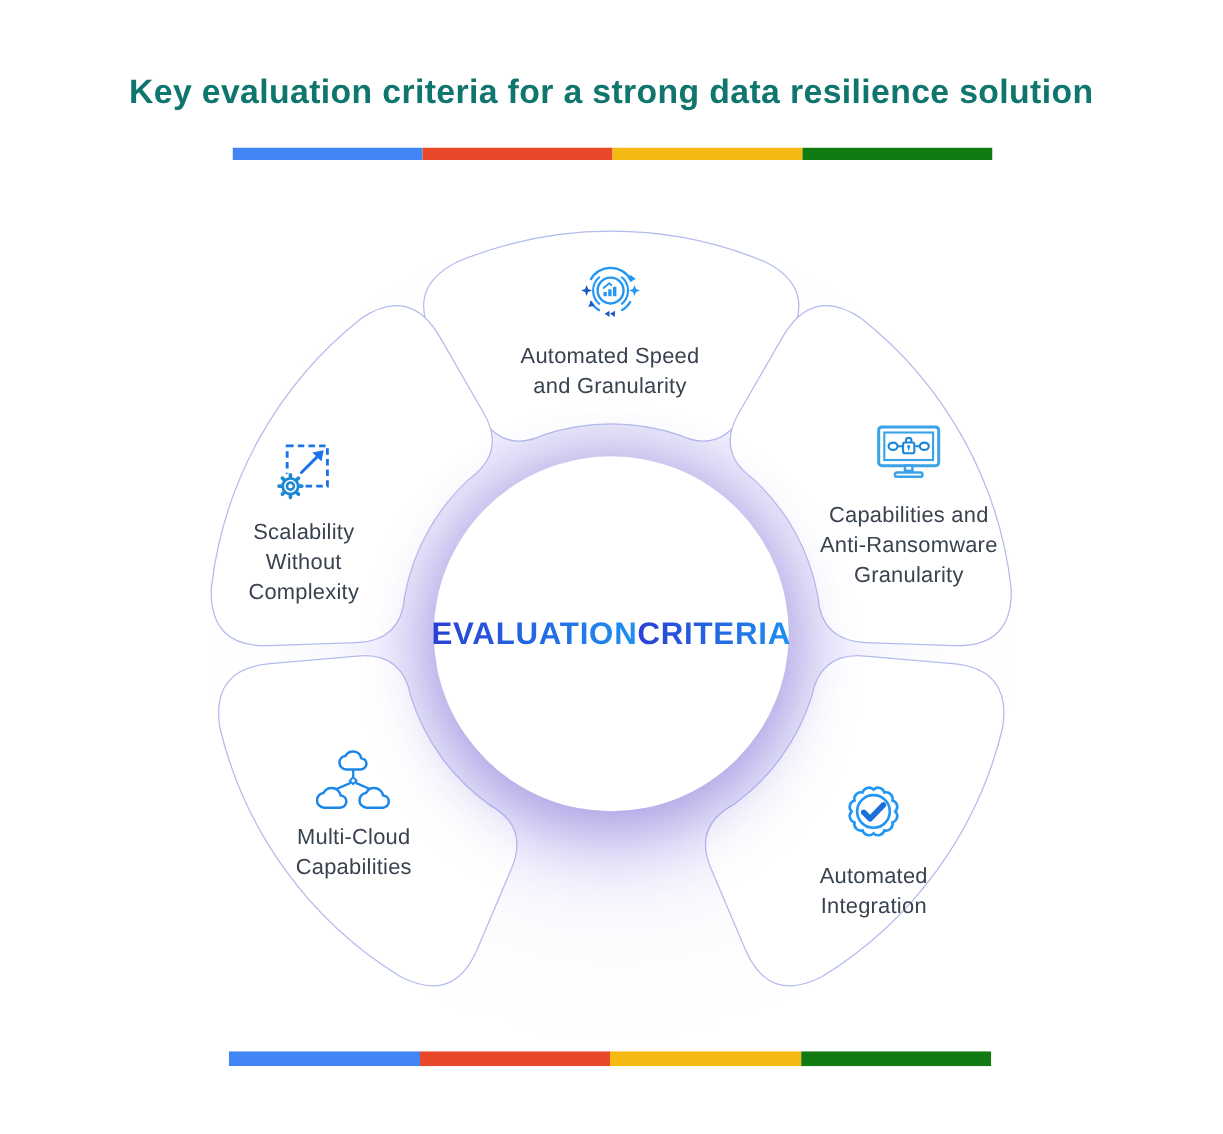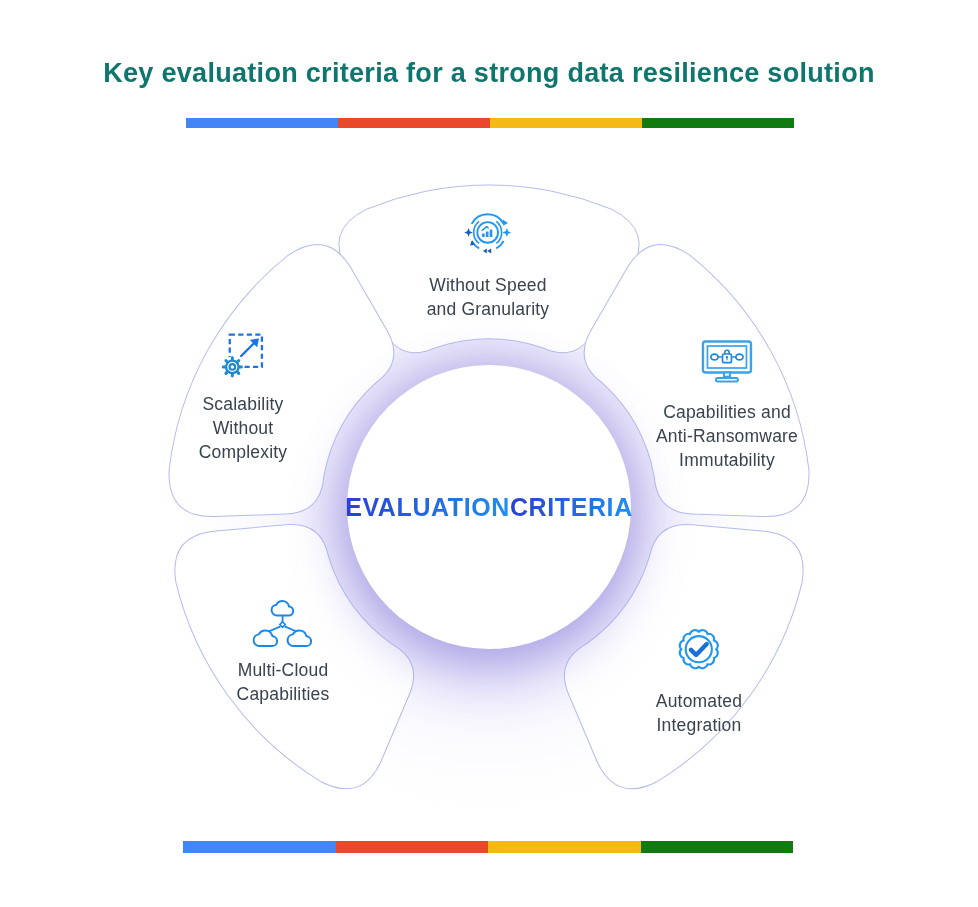--- a/index.html
+++ b/index.html
@@ -89,21 +89,21 @@
         <rect x="22.5" y="27.1" width="2.6" height="3.4" rx="0.5" fill="#2196f3"></rect>
         <rect x="26.2" y="25.1" width="2.6" height="5.4" rx="0.5" fill="#2196f3"></rect>
         <rect x="29.9" y="23.1" width="2.6" height="7.4" rx="0.5" fill="#2196f3"></rect>
         <path d="M9.5 21.8 L10.7 24.8 L13.7 26 L10.7 27.2 L9.5 30.2 L8.3 27.2 L5.3 26 L8.3 24.8 Z" fill="#1d5bbf"></path>
         <path d="M46.5 21.8 L47.7 24.8 L50.7 26 L47.7 27.2 L46.5 30.2 L45.3 27.2 L42.3 26 L45.3 24.8 Z" fill="#2196f3"></path>
         <path d="M27.2 41.6 L23.4 44 L27.2 46.4 Z" fill="#1d5bbf"></path>
         <path d="M31.4 41.6 L27.6 44 L31.4 46.4 Z" fill="#1d5bbf"></path>
       </svg>
     </span>
     <div>
-      <div class="petal-label">Without Speed</div>
+      <div class="petal-label">Automated Speed</div>
       <div class="petal-label">and Granularity</div>
     </div>
   </div>
 
   <div class="petal-content" style="left:727px;top:404px;">
     <span class="icon-wrap">
       <svg width="64" height="54" viewBox="0 0 64 54" fill="none">
         <rect x="8" y="5" width="48" height="31" rx="2.5" stroke="#3aa2e8" stroke-width="2.4" fill="#ffffff"></rect>
         <rect x="12.5" y="9.5" width="39" height="22" stroke="#3aa2e8" stroke-width="1.7" fill="none"></rect>
         <ellipse cx="19.5" cy="20.5" rx="3.6" ry="2.9" stroke="#1a86d9" stroke-width="1.7"></ellipse>
@@ -113,21 +113,21 @@
         <rect x="27.5" y="17.5" width="9" height="8.6" rx="1.4" stroke="#1a86d9" stroke-width="1.7" fill="#ffffff"></rect>
         <circle cx="32" cy="20.6" r="1.2" fill="#1a86d9"></circle>
         <path d="M32 21.6 v2.1" stroke="#1a86d9" stroke-width="1.1"></path>
         <rect x="29" y="36" width="6" height="4.2" stroke="#3aa2e8" stroke-width="2" fill="#ffffff"></rect>
         <rect x="21" y="41.5" width="22" height="3.4" rx="1.7" stroke="#3aa2e8" stroke-width="2" fill="#ffffff"></rect>
       </svg>
     </span>
     <div>
       <div class="petal-label">Capabilities and</div>
       <div class="petal-label">Anti-Ransomware</div>
-      <div class="petal-label">Immutability</div>
+      <div class="petal-label">Granularity</div>
     </div>
   </div>
 
   <div class="petal-content" style="left:699px;top:680px;">
     <span class="icon-wrap">
       <svg width="56" height="56" viewBox="0 0 48 48" fill="none">
         <path d="M39 22 A4.5 4.5 0 0 1 36.99 29.5 A4.5 4.5 0 0 1 31.5 34.99 A4.5 4.5 0 0 1 24 37 A4.5 4.5 0 0 1 16.5 34.99 A4.5 4.5 0 0 1 11.01 29.5 A4.5 4.5 0 0 1 9 22 A4.5 4.5 0 0 1 11.01 14.5 A4.5 4.5 0 0 1 16.5 9.01 A4.5 4.5 0 0 1 24 7 A4.5 4.5 0 0 1 31.5 9.01 A4.5 4.5 0 0 1 36.99 14.5 A4.5 4.5 0 0 1 39 22 Z" stroke="#2196f3" stroke-width="1.8" fill="#ffffff"></path>
         <circle cx="24" cy="22" r="11.2" stroke="#2196f3" stroke-width="1.8" fill="#ffffff"></circle>
         <path d="M17.3 22.6 L21.7 27 L30.8 17.6" stroke="#1a6fd8" stroke-width="3.8" stroke-linecap="round" stroke-linejoin="round"></path>
       </svg>
@@ -149,21 +149,21 @@
           <path transform="translate(35,32) scale(0.98)" vector-effect="non-scaling-stroke" d="M19.35 10.04A7.49 7.49 0 0 0 12 4C9.11 4 6.6 5.64 5.35 8.04A5.994 5.994 0 0 0 0 14c0 3.31 2.69 6 6 6h13c2.76 0 5-2.24 5-5 0-2.64-2.05-4.78-4.65-4.96z"></path>
         </g>
       </svg>
     </span>
     <div>
       <div class="petal-label">Multi-Cloud</div>
       <div class="petal-label">Capabilities</div>
     </div>
   </div>
 
-  <div class="petal-content" style="left:243px;top:396px;">
+  <div class="petal-content" style="left:243px;top:418px;">
     <span class="icon-wrap">
       <svg width="54" height="54" viewBox="0 0 52 52" fill="none">
         <rect x="13.5" y="6" width="31" height="31" stroke="#1a73e8" stroke-width="2.2" stroke-dasharray="5 3.2" fill="none"></rect>
         <path d="M24.5 26.5 L38.5 12.5" stroke="#1a73e8" stroke-width="2.3" stroke-linecap="round"></path>
         <path d="M41.6 9.4 L32.9 11.1 L39.9 18.1 Z" fill="#1a73e8"></path>
         <circle cx="16" cy="37" r="10" fill="#ffffff"></circle>
         <g stroke="#1e88d2" stroke-width="2.8" stroke-linecap="round">
           <path d="M22 37 H24.8 M20.24 41.24 L22.22 43.22 M16 43 V45.8 M11.76 41.24 L9.78 43.22 M10 37 H7.2 M11.76 32.76 L9.78 30.78 M16 31 V28.2 M20.24 32.76 L22.22 30.78"></path>
         </g>
         <circle cx="16" cy="37" r="6" stroke="#1e88d2" stroke-width="2.2" fill="#ffffff"></circle>

